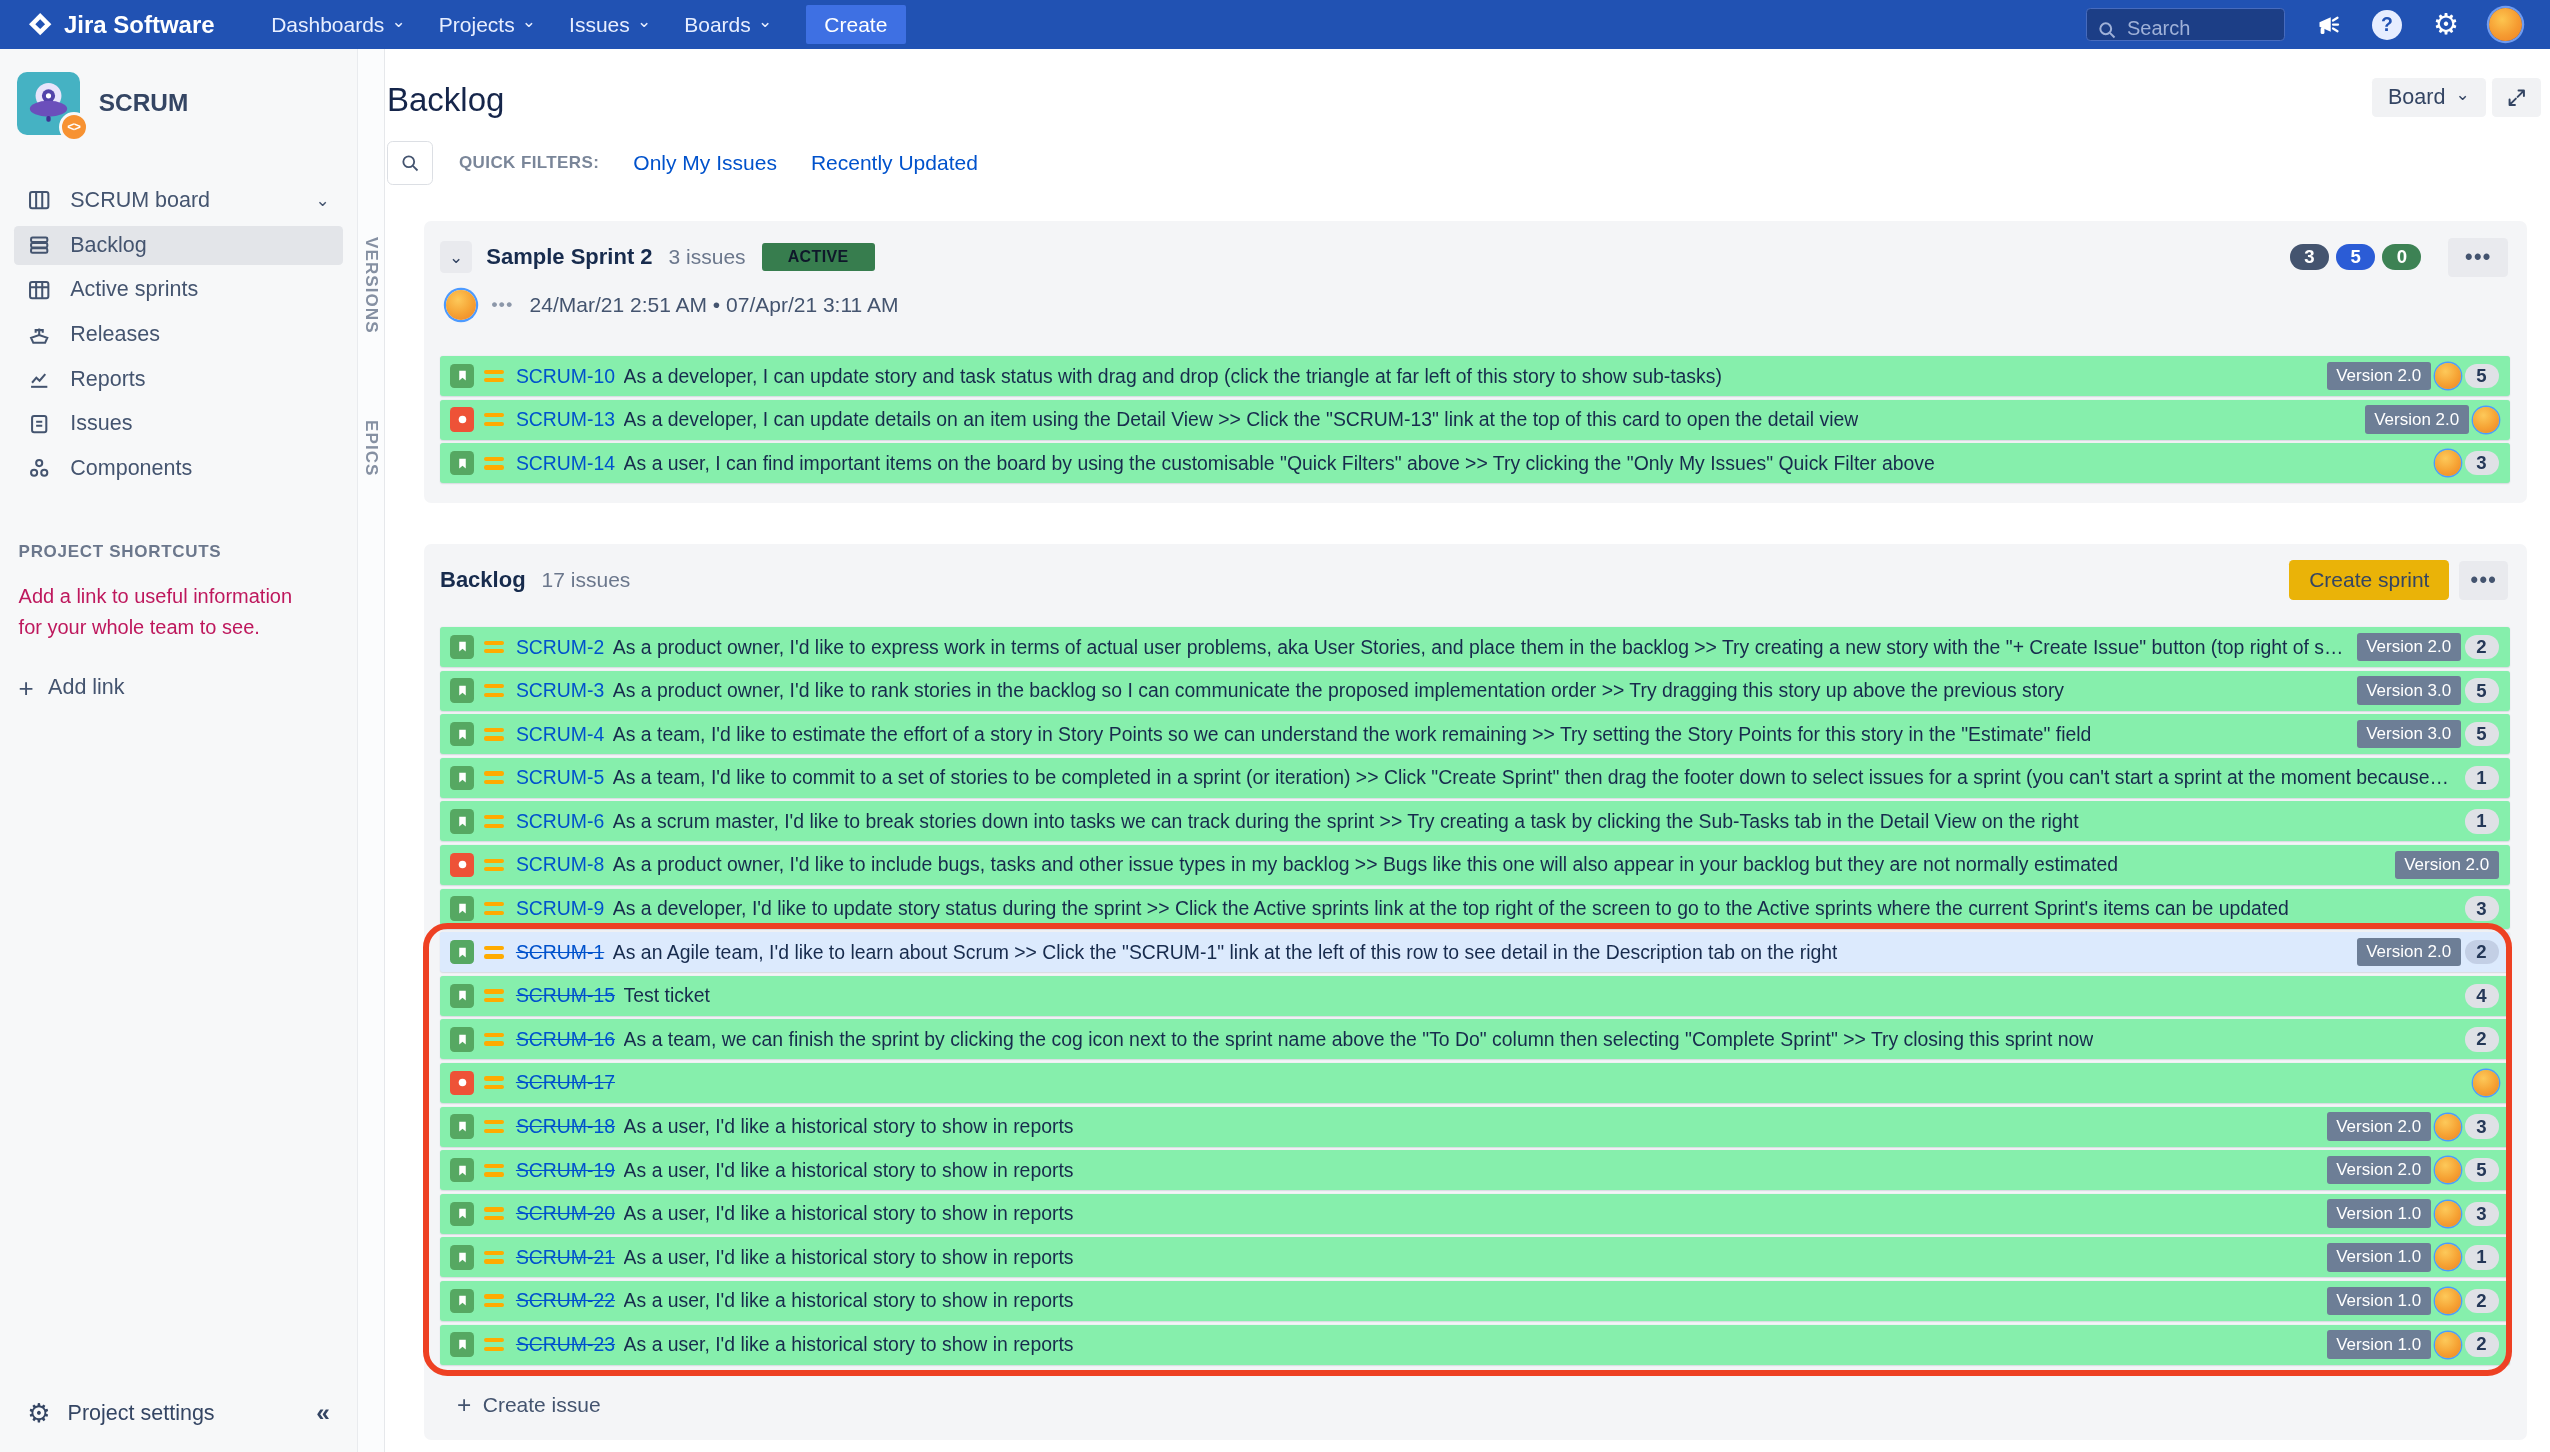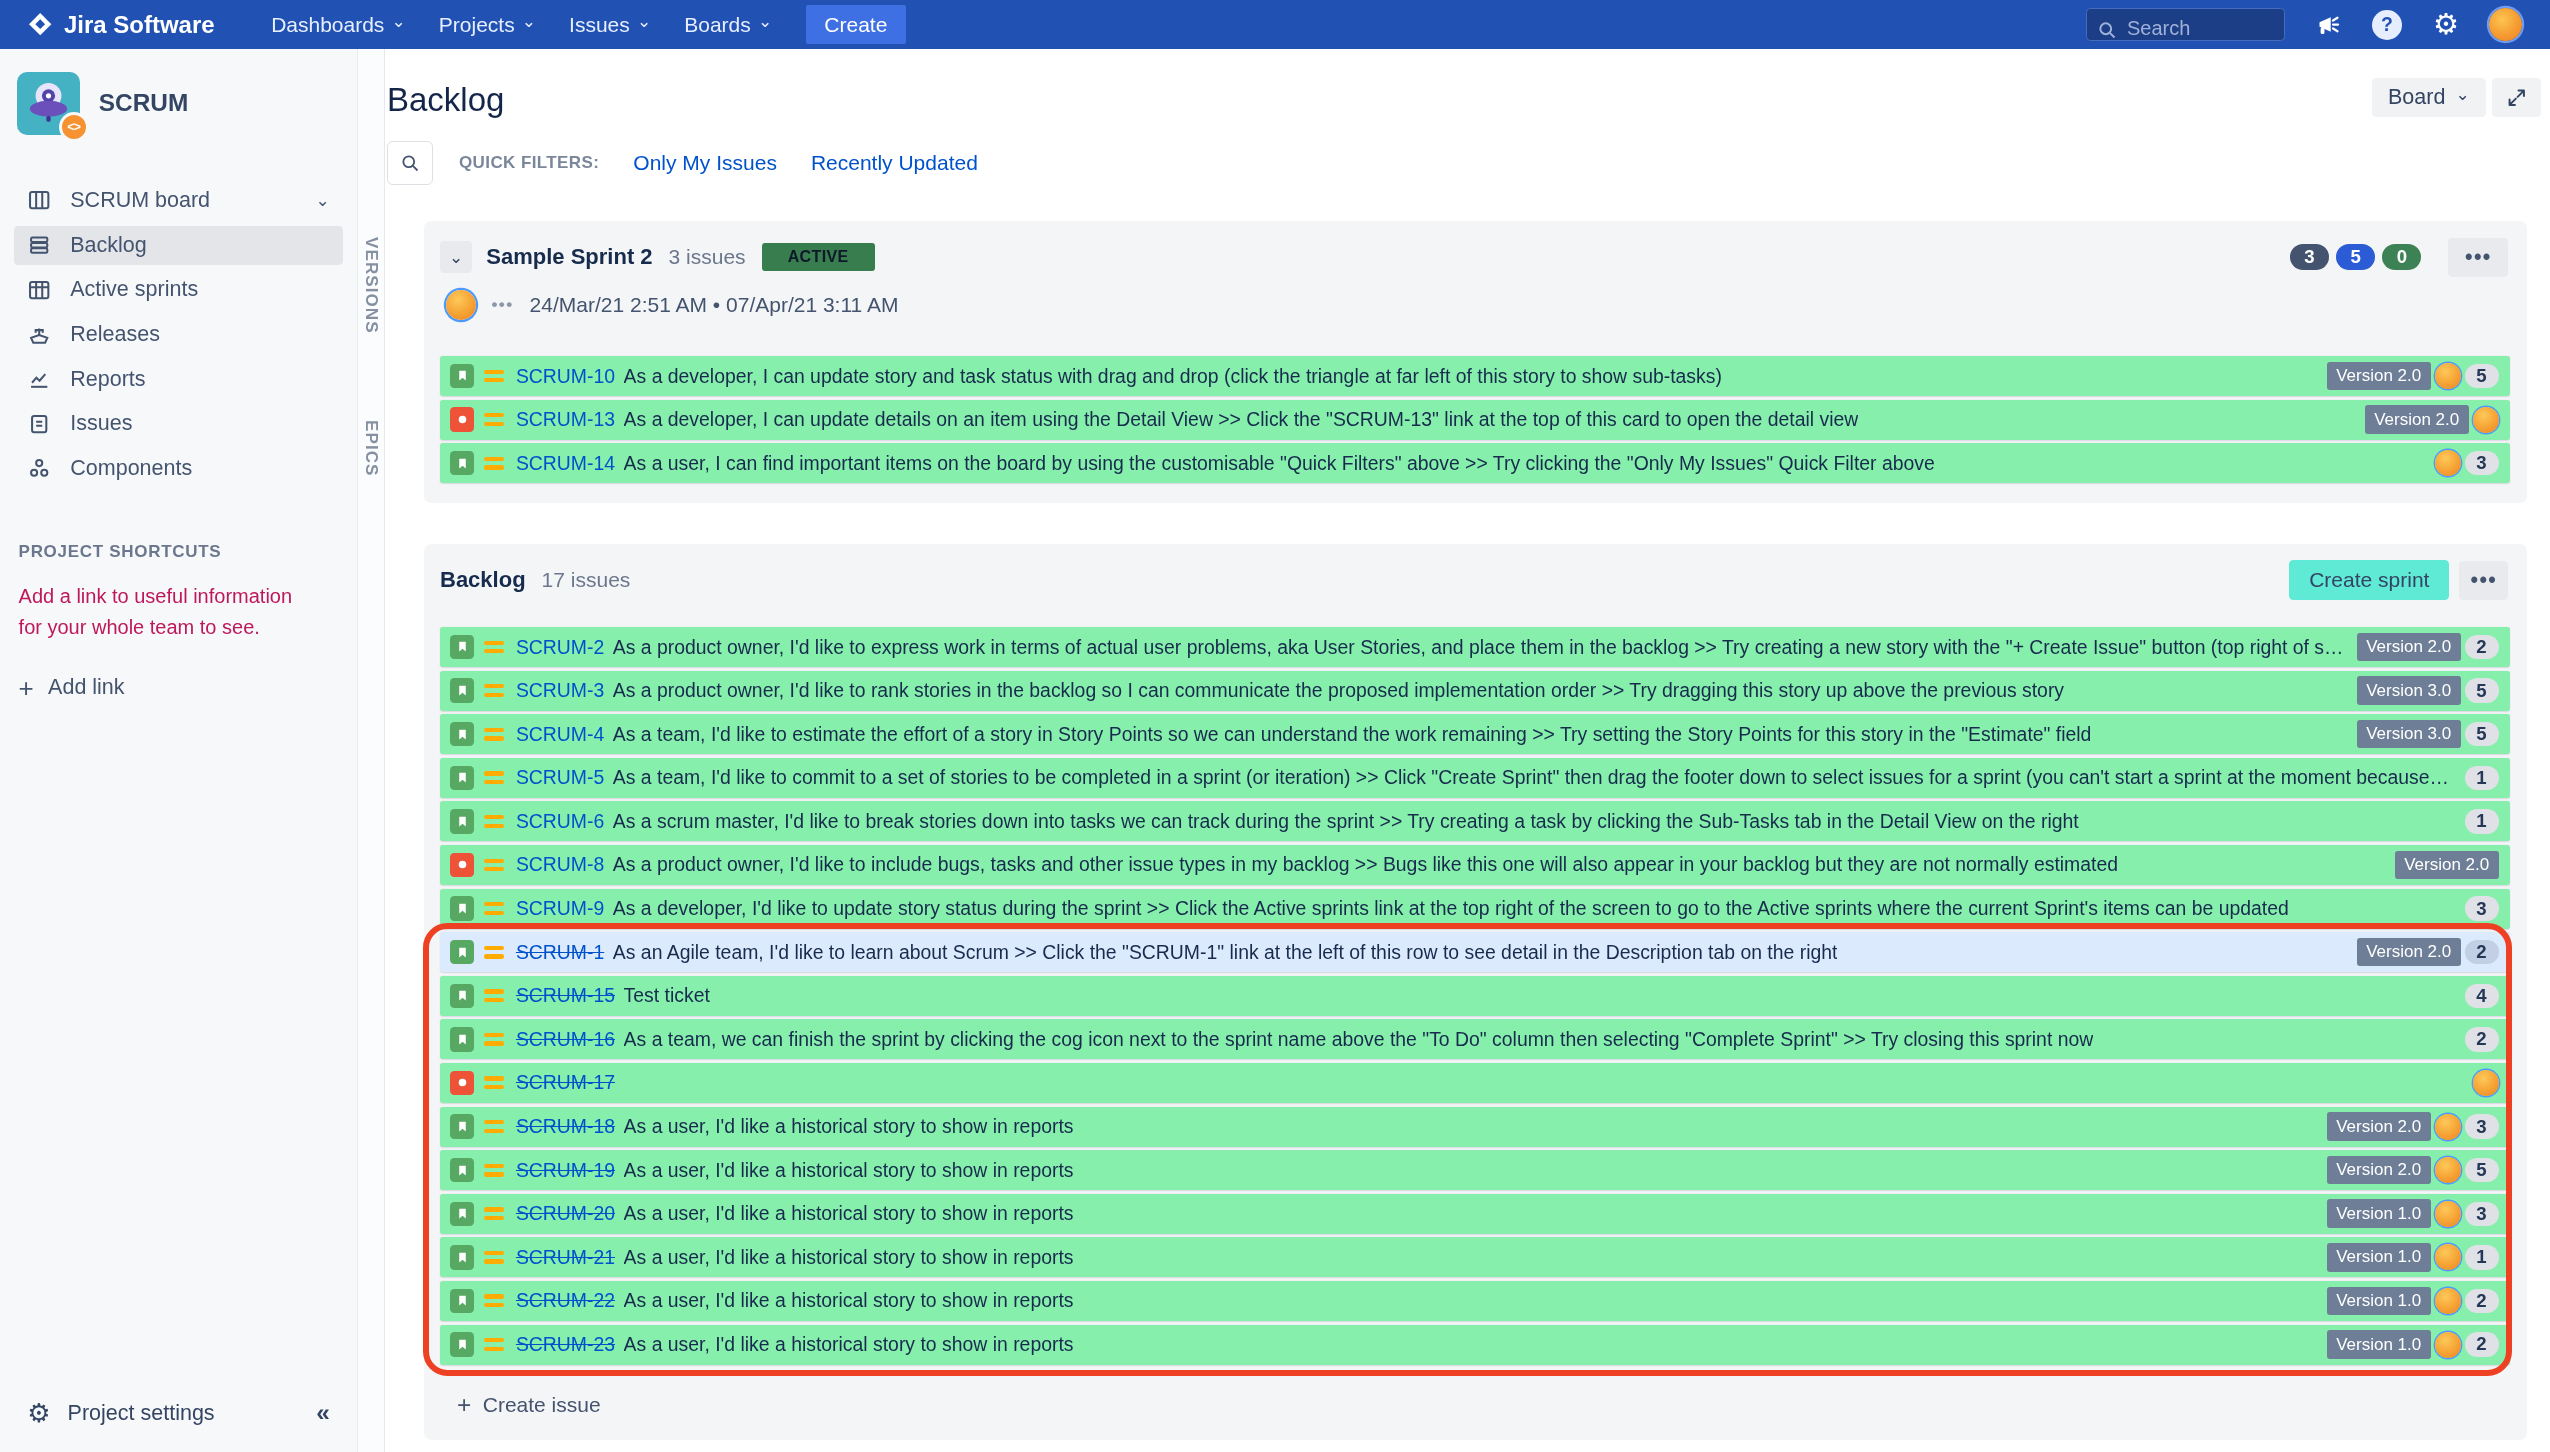--- a/index.html
+++ b/index.html
@@ -85,21 +85,21 @@
   .section-title { font-size:22px; font-weight:bold; color:#172b4d; }
   .issue-count { margin-left:16px; font-size:21px; color:#6b778c; }
   .active-badge { margin-left:16px; background:#377d4e; color:#0f172a; font-size:16px; font-weight:bold; letter-spacing:0.4px;
                   border-radius:2.9px; padding:5px 26px; }
   .head-right { margin-left:auto; display:flex; align-items:center; }
   .stat-pill { min-width:39px; height:26px; border-radius:13px; color:#fff; font-size:18.6px; font-weight:bold;
                display:flex; align-items:center; justify-content:center; padding:0 10px; margin-left:7.2px; }
   .stat-navy { background:#44546f; } .stat-blue { background:#2b5cd6; } .stat-green { background:#3d8254; }
   .more-btn { width:60px; height:39px; background:#e9eaee; border:none; border-radius:4.3px; margin-left:27px;
               color:#44546f; font-size:21.5px; font-weight:bold; letter-spacing:1.4px; cursor:pointer; line-height:0; }
-  .create-sprint-btn { height:40px; padding:0 20px; background:#5eead4; border:none; border-radius:4.3px;
+  .create-sprint-btn { height:40px; padding:0 20px; background:#eab308; border:none; border-radius:4.3px;
                        font-size:21px; color:#344563; cursor:pointer; font-family:"Liberation Sans",sans-serif; }
   .sprint-meta { position:absolute; left:21.5px; top:69px; display:flex; align-items:center; gap:16px; }
   .avatar-cloud { width:27px; height:27px; border-radius:50%; flex:none;
                   background:radial-gradient(circle at 40% 32%, #fdc95a 0%, #f6a435 52%, #ee8124 100%);
                   box-shadow:0 0 0 2.2px #4c9aff; cursor:pointer; }
   .avatar-cloud.lg { width:30px; height:30px; }
   .meta-dots { color:#8c97a9; font-size:17px; font-weight:bold; letter-spacing:1.4px; cursor:pointer; }
   .sprint-dates { font-size:21px; color:#44546f; }
 
   

